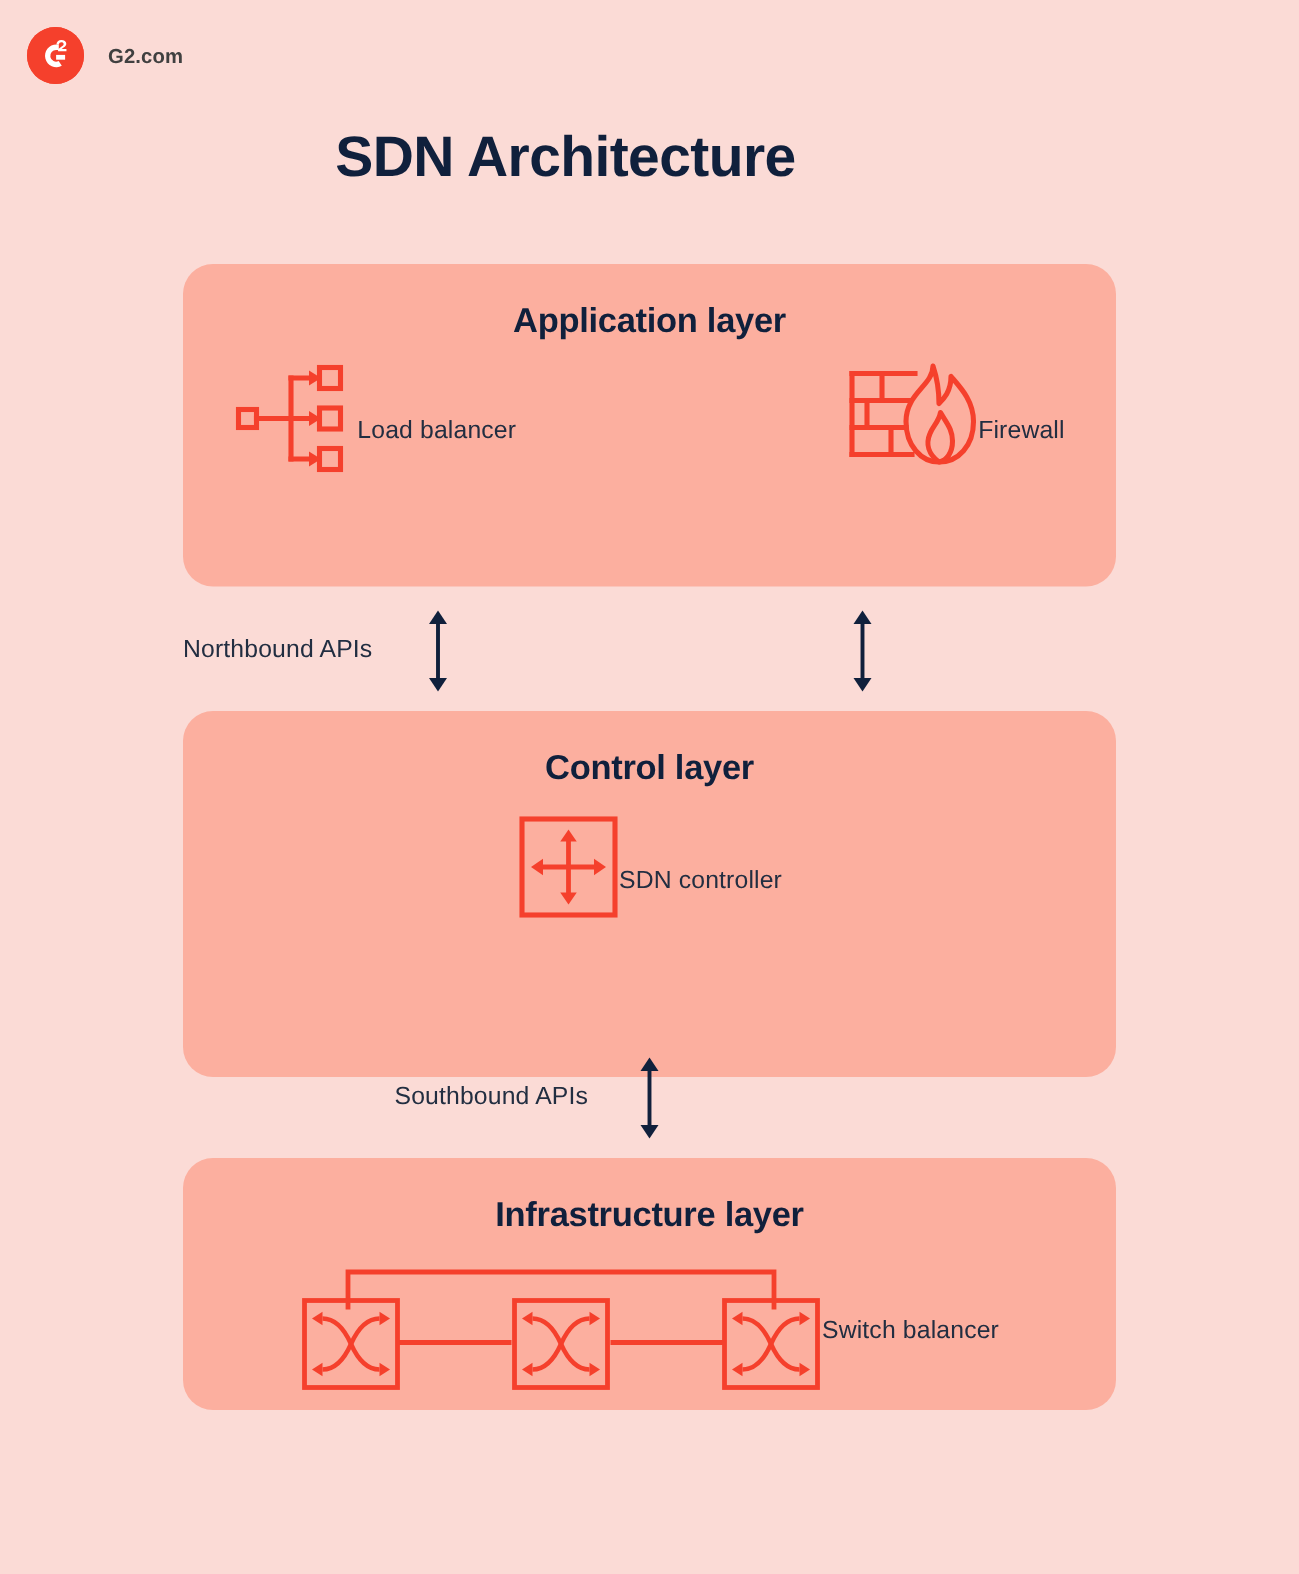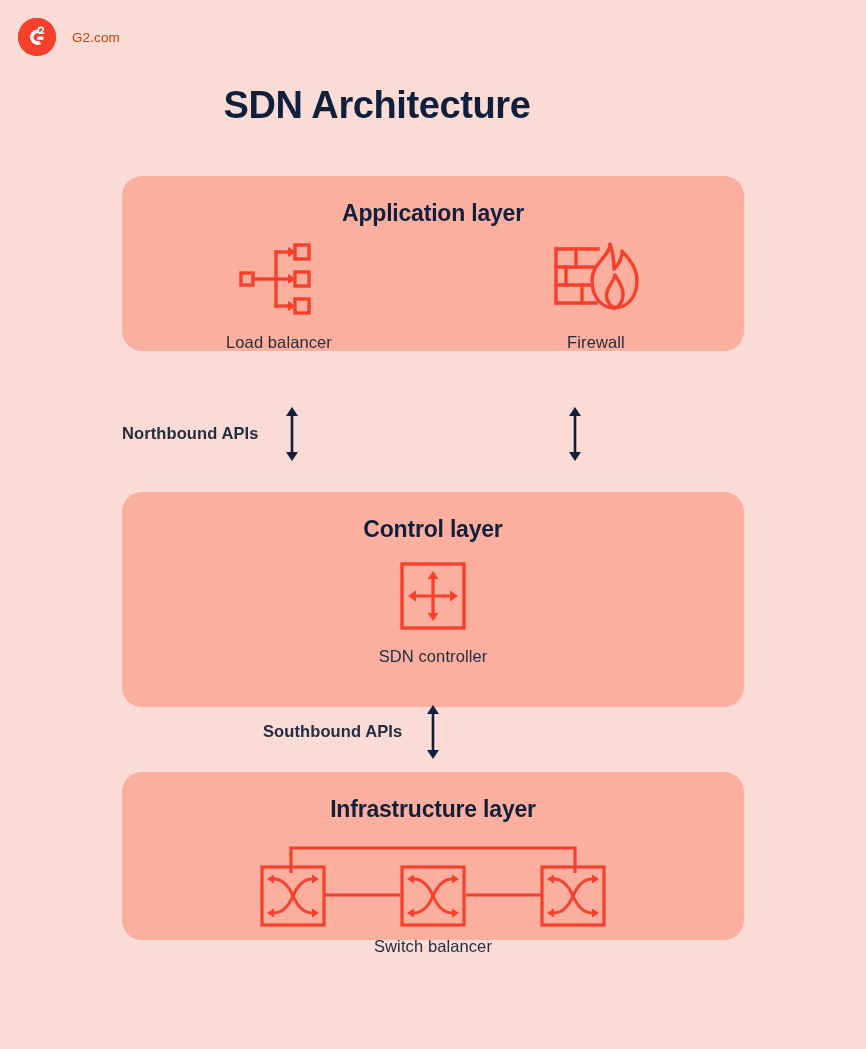--- a/index.html
+++ b/index.html
@@ -29,22 +29,22 @@
     width: 38px;
     height: 38px;
     border-radius: 50%;
     background: #f5402c;
     position: relative;
     flex: 0 0 auto;
   }
   .brand-logo svg { display: block; }
   .brand-name {
     font-size: 13.5px;
-    font-weight: 400;
-    color: #c2410c;
+    font-weight: 700;
+    color: #404040;
     letter-spacing: 0.1px;
     white-space: nowrap;
     text-align: right;
   }
 
   
   .page-title {
     position: absolute;
     top: 84px;
     left: 0;
@@ -58,43 +58,43 @@
 
   
   .layer-card {
     position: absolute;
     left: 122px;
     width: 622px;
     background: #fcaf9f;
     border-radius: 20px;
     box-sizing: border-box;
   }
-  #card-application { top: 176px;  height: 175px; }
-  #card-control     { top: 492px;  height: 215px; }
+  #card-application { top: 176px;  height: 215px; }
+  #card-control     { top: 474px;  height: 244px; }
   #card-infra       { top: 772px;  height: 168px; }
 
   .layer-title {
     text-align: center;
     font-size: 23px;
     font-weight: 700;
     color: #10203c;
     letter-spacing: -0.2px;
     margin-top: 24px;
   }
 
   .node-row {
     display: flex;
     justify-content: center;
     align-items: flex-start;
   }
   #card-application .node-row { gap: 220px; margin-top: 14px; }
 
   .node {
     display: flex;
-    flex-direction: column;
+    flex-direction: row;
     align-items: center;
   }
   .node-icon {
     height: 76px;
     display: flex;
     align-items: center;
     justify-content: center;
   }
   .node-label {
     margin-top: 16px;
@@ -113,21 +113,20 @@
   #card-infra .node-row { margin-top: 14px; }
   #card-infra .node-icon { height: 92px; }
   #card-infra .node-label { margin-top: 8px; }
 
   
   .api-band {
     position: absolute;
     left: 0;
     width: 866px;
     height: 84px;
-    font-weight: bold;
   }
   #band-northbound { top: 391px; }
   #band-southbound { top: 689px; }
 
   .api-label {
     position: absolute;
     font-size: 16.5px;
     color: #222e41;
     letter-spacing: 0.1px;
     white-space: nowrap;

